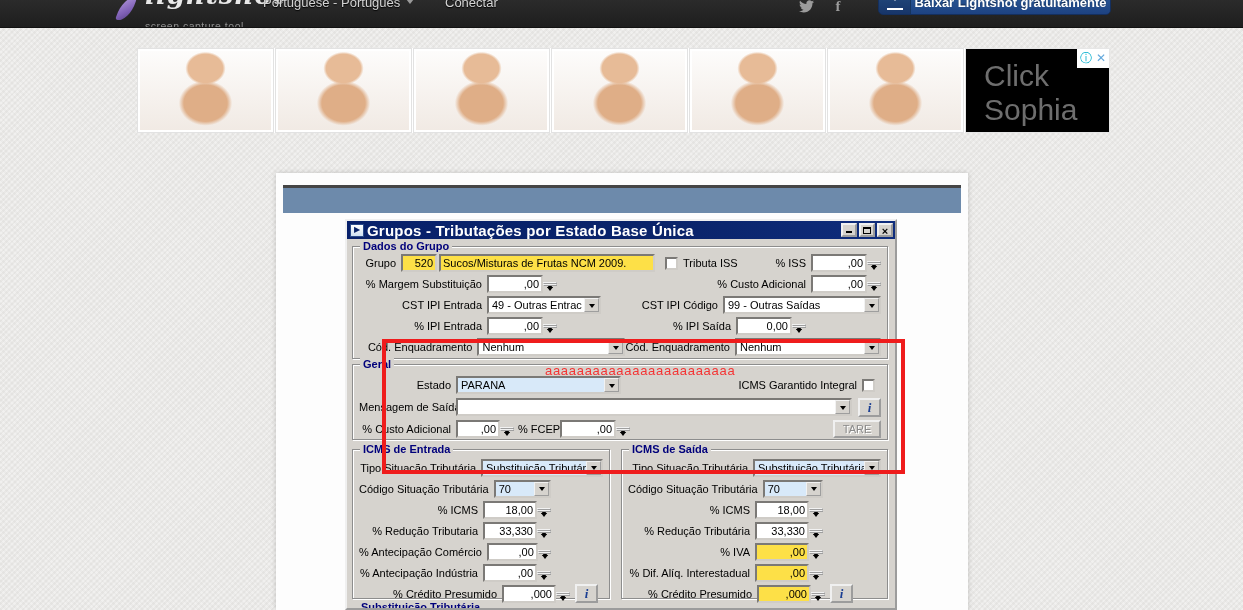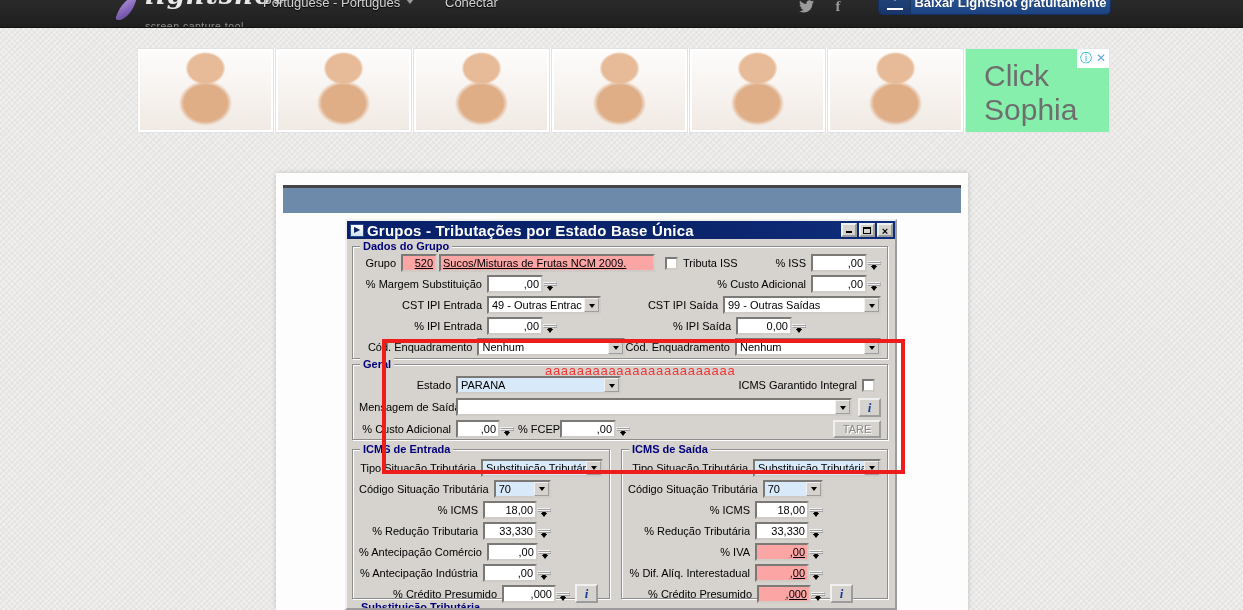--- a/index.html
+++ b/index.html
@@ -40,21 +40,21 @@
     text-shadow:0 -1px 1px rgba(0,0,0,.5); padding-bottom:4px; }
 
   
   .ad-banner { position:absolute; left:137px; top:48px; width:973px; height:85px; display:flex; background:#fff; }
   .ad-tile { width:137px; height:85px; background:#fff; border:1px solid #e2e2e2; margin-right:1px; position:relative; overflow:hidden; }
   .ad-photo { position:absolute; inset:2px;
     background:
       radial-gradient(ellipse 22% 30% at 50% 22%, #e7bb97 0 60%, rgba(231,187,151,0) 70%),
       radial-gradient(ellipse 30% 42% at 50% 66%, #dfae87 0 55%, rgba(223,174,135,0) 68%),
       linear-gradient(#fdfcfb,#f1eae4); }
-  .ad-caption { flex:1; background:#86efac; border:1px solid #e6e6e6; position:relative; padding:10px 0 0 18px; }
+  .ad-caption { flex:1; background:#000000; border:1px solid #e6e6e6; position:relative; padding:10px 0 0 18px; }
   .ad-caption .cap { font-size:30px; color:#6e6e6e; line-height:34px; }
   .ad-choices { position:absolute; right:0; top:0; background:#fff; padding:1px 3px; font-size:12px; }
   .ad-choices .info { color:#00aecd; }
   .ad-choices .x { color:#63a8dc; margin-left:4px; }
 
   
   .shot-panel { position:absolute; left:276px; top:173px; width:692px; height:437px;
     background:#fdfdfd; box-shadow:0 0 5px rgba(0,0,0,.18); overflow:hidden; }
   .shot-bar { position:absolute; left:7px; top:12px; width:678px; height:28px;
     background:#6d8aab; border-top:3px solid #454545; }
@@ -77,21 +77,21 @@
 
   .grp { position:absolute; border:1px solid #8d8d8d; box-shadow:1px 1px 0 #fff, inset 1px 1px 0 #fff; }
   .grp-label { position:absolute; top:-7px; left:7px; background:#d6d3ce; padding:0 3px;
     color:#00007b; font-weight:bold; font-size:11px; white-space:nowrap; }
   .row { position:absolute; left:6px; right:6px; height:20px; display:flex; align-items:center; }
   .lbl { text-align:right; padding-right:5px; white-space:nowrap; font-size:11px; }
 
   .field { display:inline-flex; height:18px; background:#fff; border:2px inset #cfccc7; }
   .field input { border:none; outline:none; background:transparent; width:100%;
     font-family:inherit; font-size:11px; text-align:right; padding:0 2px; }
-  .field.ro { background:#fca5a5;text-decoration:underline; }
+  .field.ro { background:#fde047; }
   .field.left input { text-align:left; }
   .spin { width:14px; display:flex; flex-direction:column; }
   .spin b { flex:1; background:#d6d3ce; border:1px outset #f2f2f2; position:relative; cursor:pointer; }
   .spin b.up::after { content:""; position:absolute; left:3px; top:1px; border:3px solid transparent; border-bottom:4px solid #000; border-top:0; }
   .spin b.dn::after { content:""; position:absolute; left:3px; top:2px; border:3px solid transparent; border-top:4px solid #000; border-bottom:0; }
 
   .dd { display:inline-flex; height:18px; background:#fff; border:2px inset #cfccc7; align-items:stretch; }
   .dd .txt { flex:1; padding:1px 3px 0; font-size:11px; white-space:nowrap; overflow:hidden; }
   .dd.blue { background:#d8e9f9; }
   .dd-btn { width:15px; background:#d6d3ce; border:1px outset #f2f2f2; display:flex; align-items:center; justify-content:center; cursor:pointer; }
@@ -234,21 +234,21 @@
                 <b class="dn"></b>
               </span>
           </div>
 
           <div class="row" style="top:48px;">
             <span class="lbl" style="width:128px;">CST IPI Entrada</span>
             <span class="dd" style="width:114px;">
                 <span class="txt">49 - Outras Entrac</span>
                 <span class="dd-btn"></span>
               </span>
-            <span class="lbl" style="flex:1;">CST IPI Saída</span>
+            <span class="lbl" style="flex:1;">CST IPI Código</span>
             <span class="dd" style="width:158px;">
                 <span class="txt">99 - Outras Saídas</span>
                 <span class="dd-btn"></span>
               </span>
           </div>
 
           <div class="row" style="top:69px;">
             <span class="lbl" style="width:128px;">% IPI Entrada</span>
             <span class="field" style="width:56px;">
                 <input value=",00" style="">

